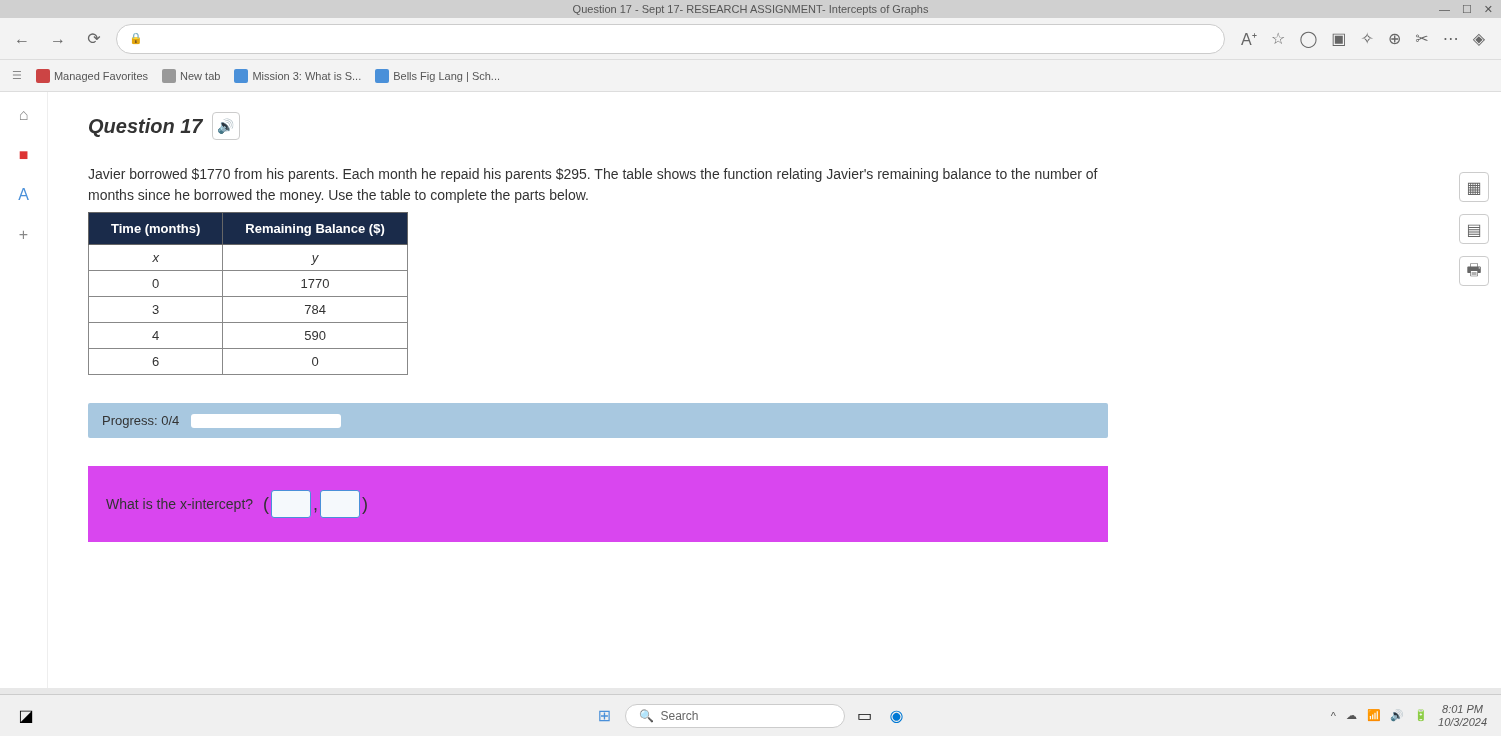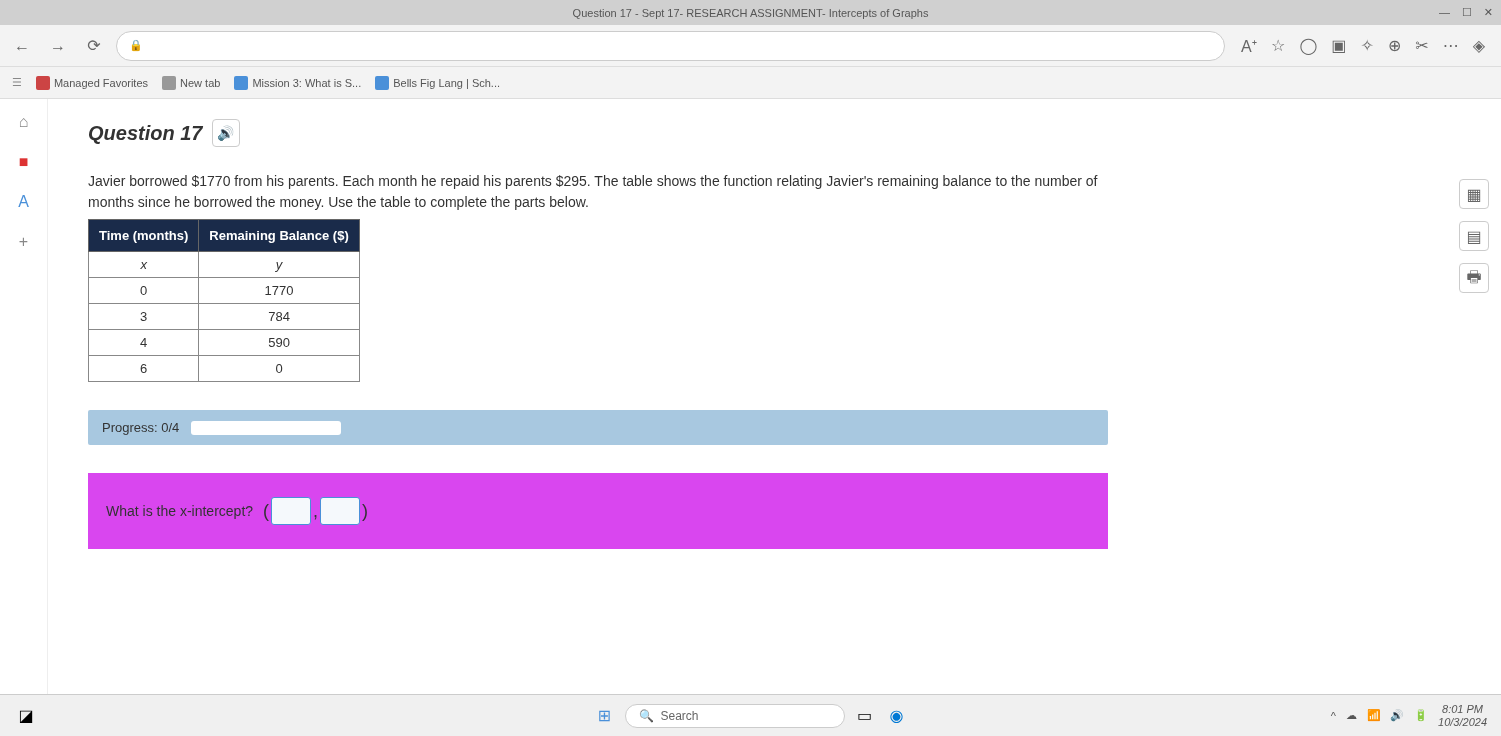--- a/index.html
+++ b/index.html
@@ -1,18 +1,18 @@
 <!DOCTYPE html>
 <html><head>
 <meta charset="utf-8">
 <style>
 * { margin: 0; padding: 0; box-sizing: border-box; font-family: Arial, sans-serif; }
 body { background: #e8e8e8; width: 1501px; height: 736px; overflow: hidden; position: relative; }
 
-.title-bar { height: 25px; background: #d0d0d0; display: flex; align-items: center; justify-content: center; font-size: 11px; color: #555; position: relative; }
+.title-bar { height: 18px; background: #d0d0d0; display: flex; align-items: center; justify-content: center; font-size: 11px; color: #555; position: relative; }
 .title-bar .window-controls { position: absolute; right: 8px; display: flex; gap: 12px; }
 
 .browser-chrome { height: 42px; background: #f3f3f3; display: flex; align-items: center; padding: 0 8px; gap: 8px; border-bottom: 1px solid #ddd; }
 .nav-btn { width: 28px; height: 28px; display: flex; align-items: center; justify-content: center; color: #666; border-radius: 4px; cursor: pointer; }
 .url-bar { flex: 1; height: 30px; background: #fff; border: 1px solid #ccc; border-radius: 15px; display: flex; align-items: center; padding: 0 12px; gap: 8px; font-size: 12px; color: #666; }
 .url-bar .lock { font-size: 11px; }
 .toolbar-icons { display: flex; gap: 14px; align-items: center; padding: 0 8px; color: #666; }
 
 .bookmarks-bar { height: 32px; background: #f3f3f3; display: flex; align-items: center; padding: 0 12px; gap: 14px; font-size: 11px; color: #555; border-bottom: 1px solid #ddd; }
 .bookmark-item { display: flex; align-items: center; gap: 4px; cursor: pointer; }
@@ -27,21 +27,21 @@
 .rail-icon.blue { color: #4a90d9; }
 
 .content { flex: 1; padding: 20px 60px 20px 40px; overflow-y: auto; position: relative; }
 .question-header { display: flex; align-items: center; gap: 10px; margin-bottom: 24px; }
 .question-header h2 { font-size: 20px; font-weight: bold; color: #333; font-style: italic; }
 .listen-btn { width: 28px; height: 28px; border: 1px solid #ccc; border-radius: 4px; display: flex; align-items: center; justify-content: center; color: #4a90d9; cursor: pointer; font-size: 14px; }
 
 .problem-text { font-size: 14px; color: #333; line-height: 1.5; margin-bottom: 6px; max-width: 1020px; }
 
 .data-table { border-collapse: collapse; margin-bottom: 28px; }
-.data-table th { background: #1a2b4a; color: #fff; padding: 8px 10px; font-size: 13px; border: 1px solid #666; font-weight: bold; margin-left: 37px; }
+.data-table th { background: #1a2b4a; color: #fff; padding: 8px 22px; font-size: 13px; border: 1px solid #666; font-weight: bold; margin-left: 37px; }
 .data-table td { border: 1px solid #888; padding: 5px 18px; text-align: center; font-size: 13px; color: #333; background: #fff; }
 .data-table .var-row td { font-style: italic; }
 
 .progress-bar { background: #a8c8e0; padding: 10px 14px; border-radius: 2px; display: flex; align-items: center; gap: 12px; font-size: 13px; color: #333; margin-bottom: 28px; max-width: 1020px; }
 .progress-track { width: 150px; height: 14px; background: #fff; border-radius: 3px; position: relative; }
 .progress-fill { height: 100%; background: #4a90d9; border-radius: 3px; }
 
 .part-header { background: #a8c8e0; padding: 10px 14px; font-size: 13px; color: #333; font-weight: bold; max-width: 1020px; }
 .part-body { background: #d946ef; padding: 24px 18px; max-width: 1020px; }
 .answer-row { display: flex; align-items: center; gap: 10px; font-size: 14px; color: #333; }

